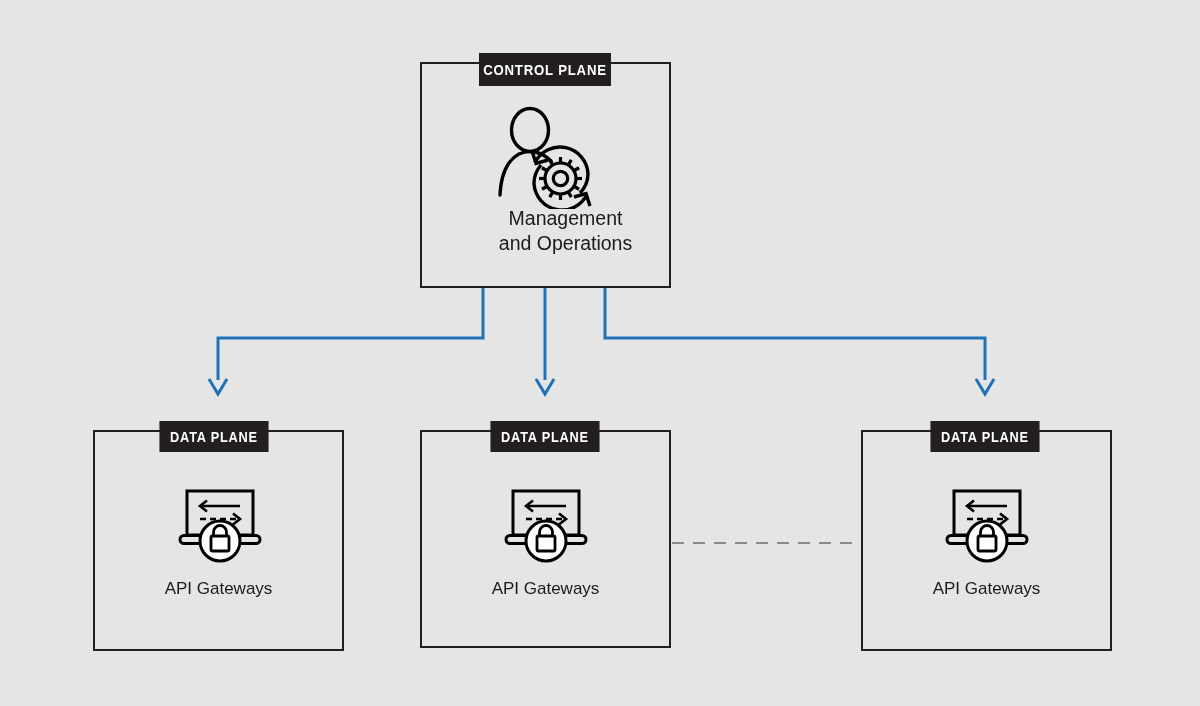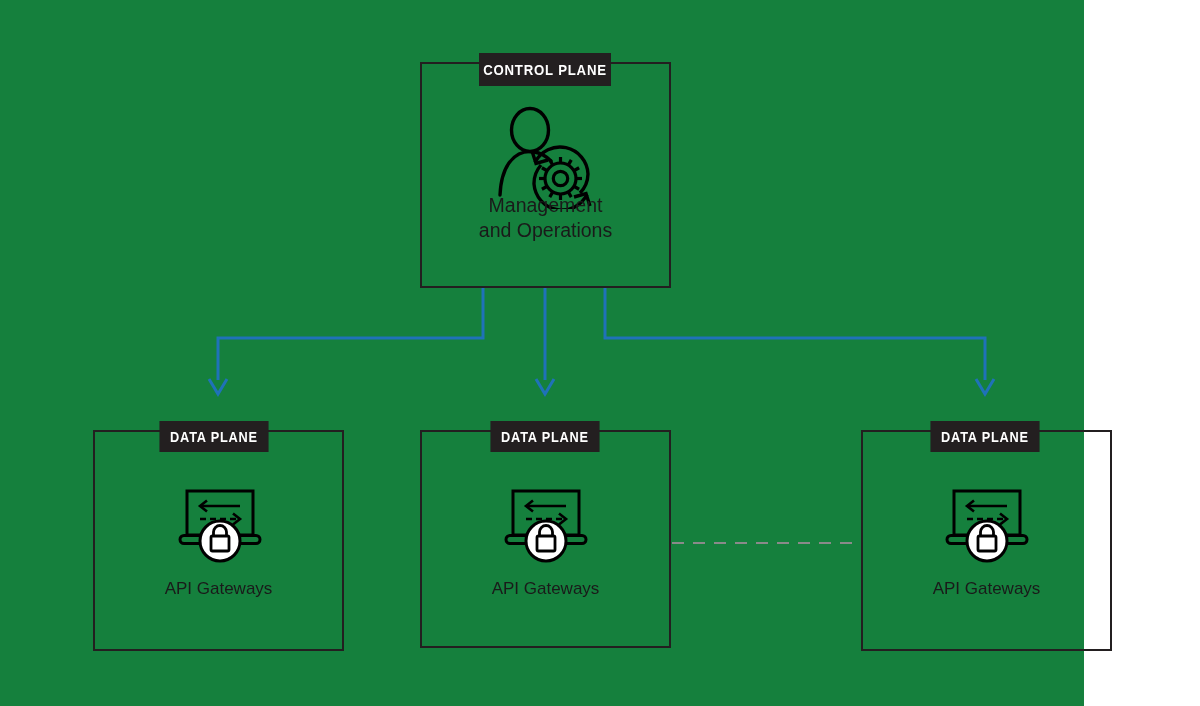--- a/index.html
+++ b/index.html
@@ -9,23 +9,23 @@
     background: #ffffff;
   }
   body {
     font-family: "Liberation Sans", sans-serif;
     width: 1200px;
     height: 706px;
     overflow: hidden;
   }
   #diagram-canvas {
     position: relative;
-    width: 1084px;
+    width: 1200px;
     height: 706px;
-    background: #15803d;
+    background: #e5e5e5;
   }
   #diagram-svg {
     position: absolute;
     top: 0;
     left: 0;
     width: 1200px;
     height: 706px;
   }
 
   
@@ -141,21 +141,21 @@
           <line x1="-15.5" y1="0" x2="-21.5" y2="0"></line>
           <line x1="-13.4" y1="-7.75" x2="-18.6" y2="-10.75"></line>
           <line x1="-7.75" y1="-13.4" x2="-10.75" y2="-18.6"></line>
         </g>
         <circle cx="0" cy="0" r="15.5" fill="none" stroke="#000000" stroke-width="3.2"></circle>
         <circle cx="0" cy="0" r="7.2" fill="none" stroke="#000000" stroke-width="3.2"></circle>
       </g>
     </svg>
   </div>
 
-  <div class="node-label label-control" style="left:420px; top:193px; width:251px;">Management
+  <div class="node-label label-control" style="left:420px; top:206px; width:251px;padding-left:20px;">Management
 and Operations</div>
 
   <div class="node-box" style="left:93px; top:430px; width:251px; height:221px;"></div>
 
   <div class="badge badge-data" style="left:152px; top:421px; width:124px; height:31px;">
     <span>DATA PLANE</span>
   </div>
 
   <div class="node-icon" style="left:174px; top:485px; width:92px; height:82px;">
     <svg viewBox="0 0 92 82" width="92" height="82">

